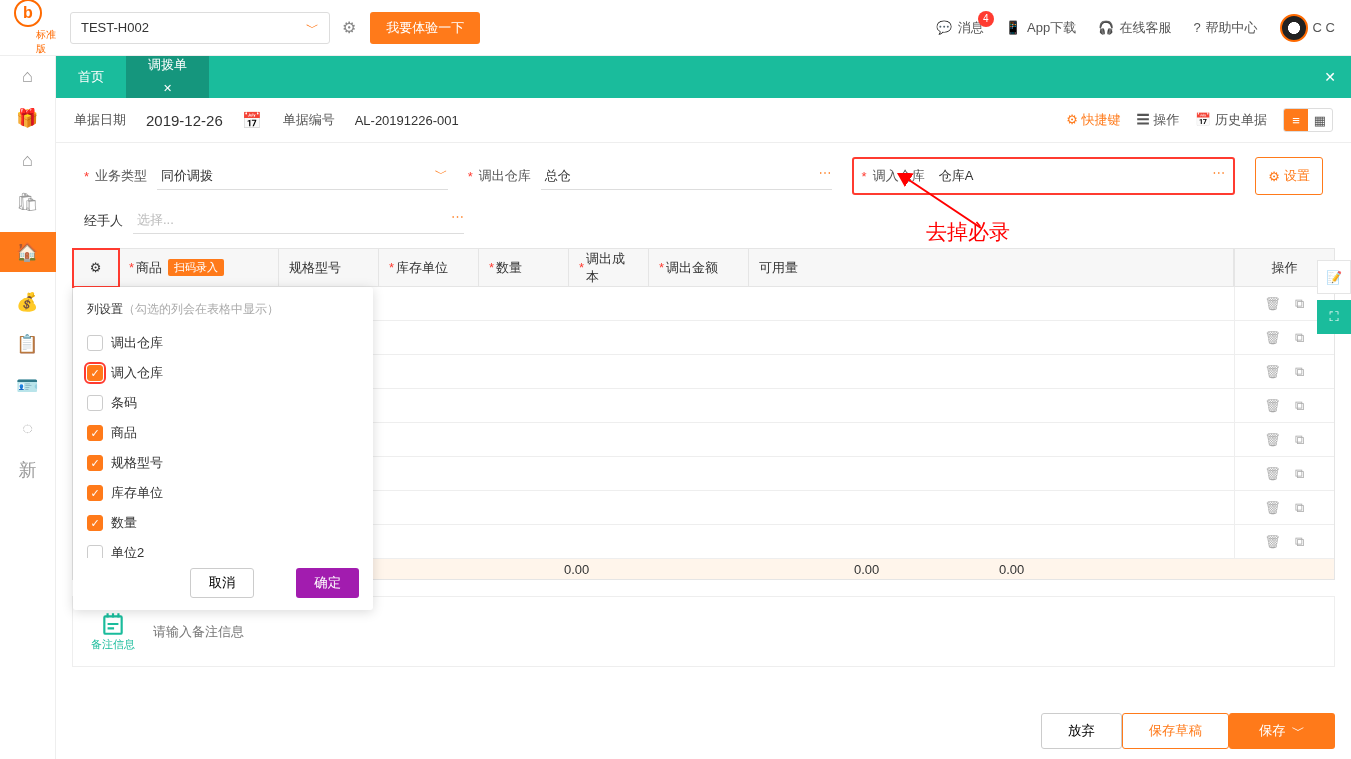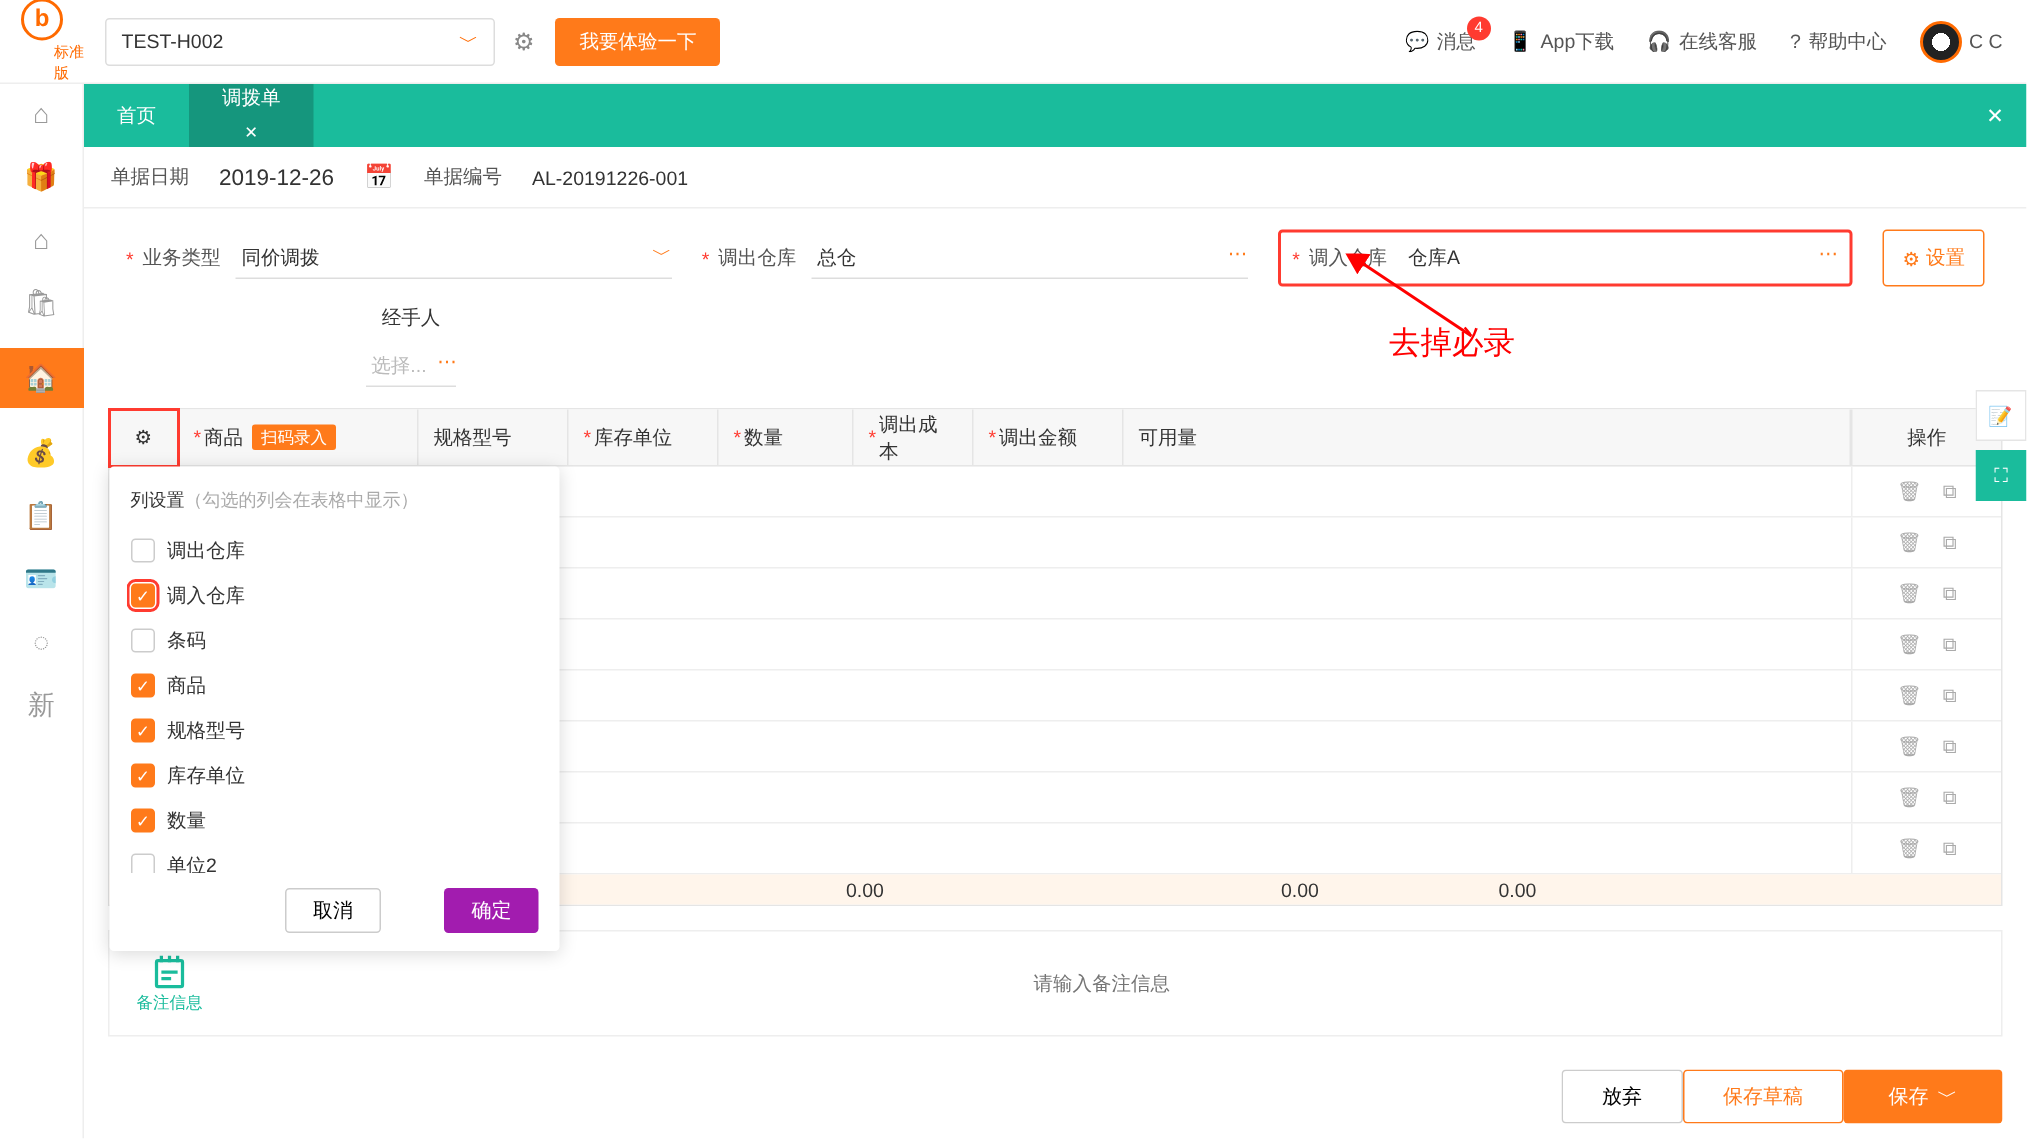--- a/index.html
+++ b/index.html
@@ -47,21 +47,21 @@
 .formrow{display:flex;padding:14px 28px 4px;gap:20px;position:relative;}
 .field{display:flex;align-items:center;gap:10px;flex:1;}
 .field .req{color:#ff3b30;margin-right:-4px;}
 .field .flabel{color:#555;}
 .field .fval{flex:1;border-bottom:1px solid #ddd;padding:4px 20px 4px 4px;position:relative;}
 .field .ctrl{position:absolute;right:0;top:2px;color:#ff7a1a;}
 .box-hl{border:2px solid #ff3b30;border-radius:3px;padding:4px 8px;}
 .settings-btn{border:1px solid #ff7a1a;color:#ff7a1a;padding:4px 12px;border-radius:3px;display:flex;align-items:center;gap:4px;}
 
 .formrow2{display:flex;padding:8px 28px 14px;}
-.field2{display:flex;align-items:center;gap:10px;width:380px;flex-direction:column;}
+.field2{display:flex;align-items:center;gap:10px;width:380px;}
 .field2 .fval{flex:1;border-bottom:1px solid #ddd;padding:4px 20px 4px 4px;position:relative;color:#bbb;}
 .field2 .ctrl{position:absolute;right:0;top:2px;color:#ff7a1a;}
 
 
 .anno-text{position:absolute;color:#ff0000;font-size:21px;}
 .anno-arrow{position:absolute;pointer-events:none;}
 
 
 .tablewrap{margin:0 16px; border:1px solid #e5e5e5;position:relative;}
 .thead{display:flex;background:#f7f7f7;height:38px;border-bottom:1px solid #e5e5e5;}
@@ -93,21 +93,21 @@
 .colpop .popbtns{display:flex;justify-content:flex-end;gap:10px;padding:10px 14px 2px;}
 .btn-o{border:1px solid #ccc;background:#fff;padding:5px 18px;border-radius:3px;}
 .btn-p{border:none;background:#a21caf;color:#fff;padding:5px 18px;border-radius:3px;margin-left:32px;}
 
 .chkrow.hl .chkbox{outline:2px solid #ff3b30;outline-offset:1px;}
 
 
 .remark{margin:16px;border:1px solid #eee;display:flex;align-items:center;padding:14px 18px;gap:18px;position:relative;}
 .remark .ricon{color:#1abc9c;display:flex;flex-direction:column;align-items:center;font-size:11px;}
 .remark .ricon svg{width:26px;height:26px;}
-.remark input{border:none;flex:1;font-size:13px;outline:none;text-align:center;}
+.remark input{border:none;flex:1;font-size:13px;outline:none;}
 
 
 .footbtns{position:fixed;bottom:10px;right:16px;display:flex;gap:0;border-radius:16px;}
 .btn-plain{border:1px solid #ccc;background:#fff;padding:8px 26px;border-radius:3px;}
 .btn-outline{border:1px solid #ff7a1a;color:#ff7a1a;background:#fff;padding:8px 26px;border-radius:3px;}
 .btn-primary{border:none;background:#ff7a1a;color:#fff;padding:8px 30px;border-radius:3px;display:flex;align-items:center;gap:6px;}
 
 
 .sidebubble{position:fixed;right:0;width:34px;height:34px;display:flex;align-items:center;justify-content:center;background:#fff;border:1px solid #e5e5e5;color:#888;}
 .sidebubble.g{background:#1abc9c;color:#fff;border:none;}
@@ -181,20 +181,29 @@
       </div>
       <div class="closeall">✕</div>
     </div>
 
     <div class="docbar">
       <span class="lbl">单据日期</span>
       <span class="date">2019-12-26</span>
       <span class="cal">📅</span>
       <span class="lbl">单据编号</span>
       <span>AL-20191226-001</span>
+      <div class="actions">
+        <span class="orange">⚙ <span>快捷键</span></span>
+        <span>☰ <span>操作</span></span>
+        <span>📅 <span>历史单据</span></span>
+        <div class="view-toggle">
+          <span class="on">≡</span>
+          <span>▦</span>
+        </div>
+      </div>
     </div>
 
     <div class="formrow">
       <div class="field">
         <span class="req">*</span>
         <span class="flabel">业务类型</span>
         <div class="fval">
           <span>同价调拨</span>
           <span class="ctrl">﹀</span>
         </div>

